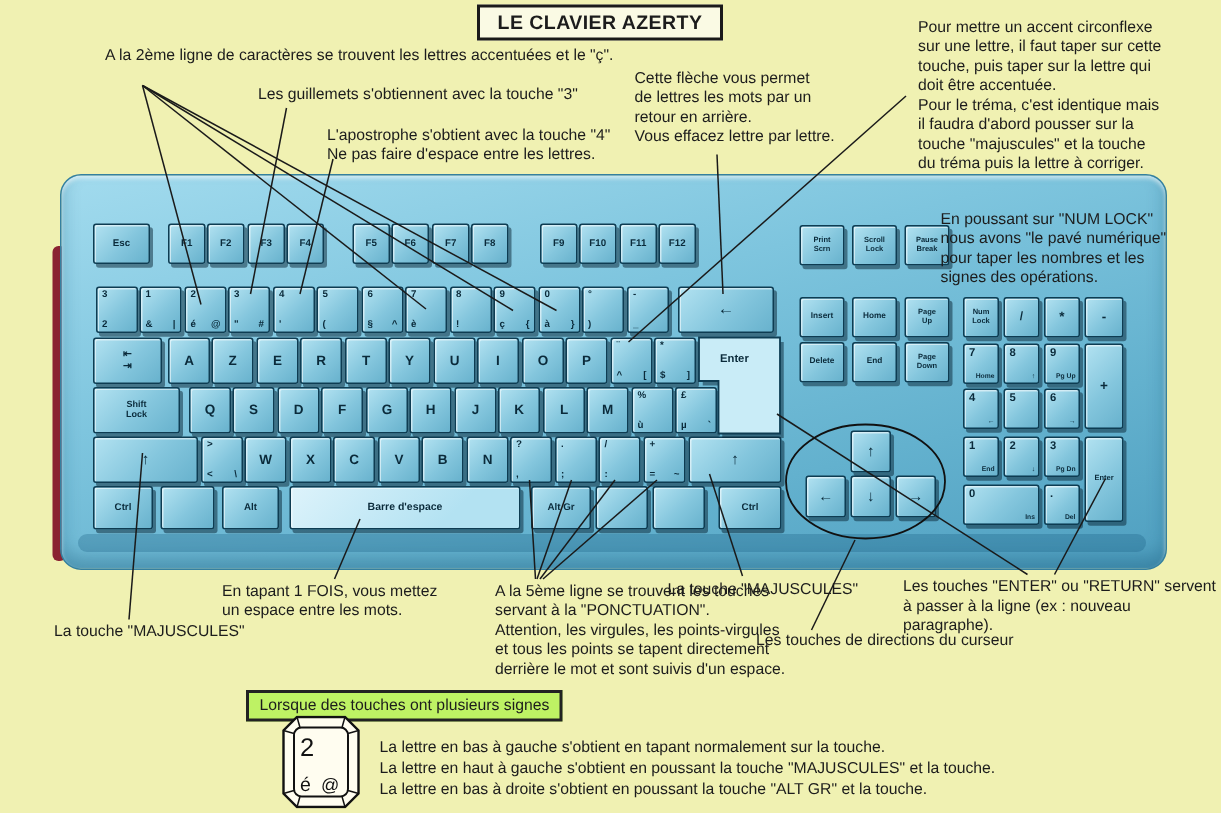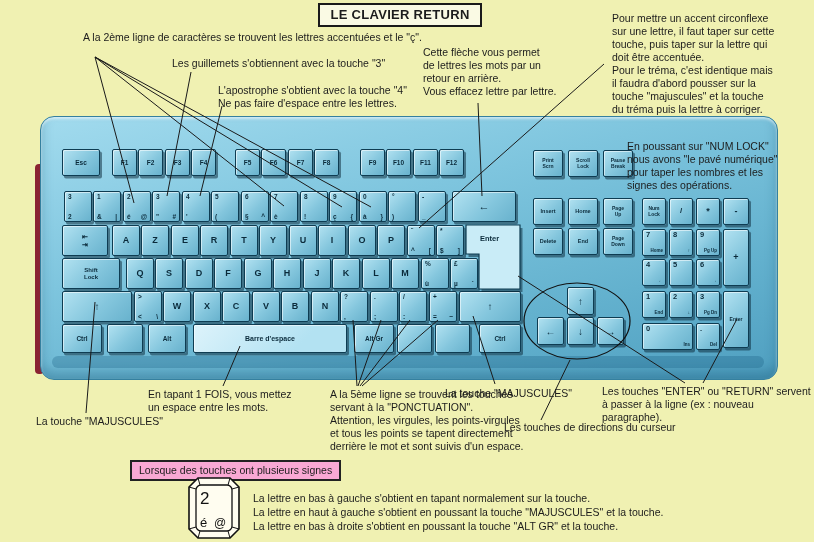--- a/index.html
+++ b/index.html
@@ -2,21 +2,21 @@
 <html><head>
 <meta charset="utf-8">
 <style>
   html,body{margin:0;padding:0;}
   .stage{position:relative;width:814px;height:542px;background:#f0f1b2;overflow:hidden;
          font-family:"Liberation Sans",sans-serif;color:#1c1c1c;}
   .title-box{position:absolute;left:318px;top:3px;width:160px;height:20px;line-height:20px;
              text-align:center;font-size:13px;font-weight:bold;border:2px solid #1a1a1a;
              background:#fafae4;letter-spacing:.3px;}
   .note{position:absolute;font-size:10.5px;line-height:13px;white-space:pre-line;}
-  .note.box{border:2px solid #222;padding:2px 7px;background:#f9a8d4;white-space:nowrap;}
+  .note.box{border:2px solid #222;padding:2px 7px;background:#bef264;white-space:nowrap;margin-left:34px;}
   
   .kb-red{position:absolute;left:35px;top:164px;width:9px;height:210px;background:#8a2332;border-radius:4px;}
   .kb-body{position:absolute;left:40px;top:116px;width:736px;height:262px;border-radius:14px;
            background:linear-gradient(165deg,#a2dbee 0%,#7ec5de 38%,#63b1ce 72%,#4f9fc0 100%);
            border:1.5px solid #35809f;
            box-shadow:inset 0 2px 3px rgba(255,255,255,.6), inset 0 -7px 12px rgba(18,80,112,.35);}
   .kb-strip{position:absolute;left:52px;top:356px;width:712px;height:12px;border-radius:6px;
             background:rgba(22,92,128,.30);}
   .key{position:absolute;display:flex;align-items:center;justify-content:center;
        background:linear-gradient(135deg,#b2e2f1 0%,#84c6dd 55%,#68b2cd 100%);
@@ -30,21 +30,21 @@
   .np .tl{font-size:7.5px;}
   .np .bl{left:auto;right:2px;font-size:4.5px;}
   .overlay{position:absolute;left:0;top:0;width:814px;height:542px;pointer-events:none;z-index:40;}
   .samplekey{position:absolute;left:188px;top:477px;z-index:5;}
 </style>
 </head>
 <body>
 
 <div class="stage">
 
-  <div class="title-box">LE CLAVIER RETURN</div>
+  <div class="title-box">LE CLAVIER AZERTY</div>
 
   <div class="kb-red"></div>
   <div class="kb-body"></div>
   <div class="kb-strip"></div>
   <div id="keys">
       <div class="key" style="left: 62px; top: 149px; width: 36px; height: 25px;">
         <span class="kc" style="font-size: 6.5px;">Esc</span>
       </div>
       <div class="key" style="left: 112px; top: 149px; width: 23px; height: 25px;">
         <span class="kc" style="font-size: 6.5px;">F1</span>
@@ -401,21 +401,21 @@
       <div class="key np" style="left: 642px; top: 323px; width: 49px; height: 25px;">
         <span class="tl">0</span>
         <span class="bl">Ins</span>
       </div>
       <div class="key np" style="left: 696px; top: 323px; width: 22px; height: 25px;">
         <span class="tl">.</span>
         <span class="bl">Del</span>
       </div>
     </div>
 
-  <div class="note" style="left:83px;top:31px;">A la 2ème ligne de caractères se trouvent les lettres accentuées et le "ç".</div>
+  <div class="note" style="left:70px;top:31px;">A la 2ème ligne de caractères se trouvent les lettres accentuées et le "ç".</div>
   <div class="note" style="left:172px;top:57px;">Les guillemets s'obtiennent avec la touche "3"</div>
   <div class="note" style="left:218px;top:84px;">L'apostrophe s'obtient avec la touche "4"
 Ne pas faire d'espace entre les lettres.</div>
   <div class="note" style="left:423px;top:46px;">Cette flèche vous permet
 de lettres les mots par un
 retour en arrière.
 Vous effacez lettre par lettre.</div>
   <div class="note" style="left:612px;top:12px;">Pour mettre un accent circonflexe
 sur une lettre, il faut taper sur cette
 touche, puis taper sur la lettre qui

